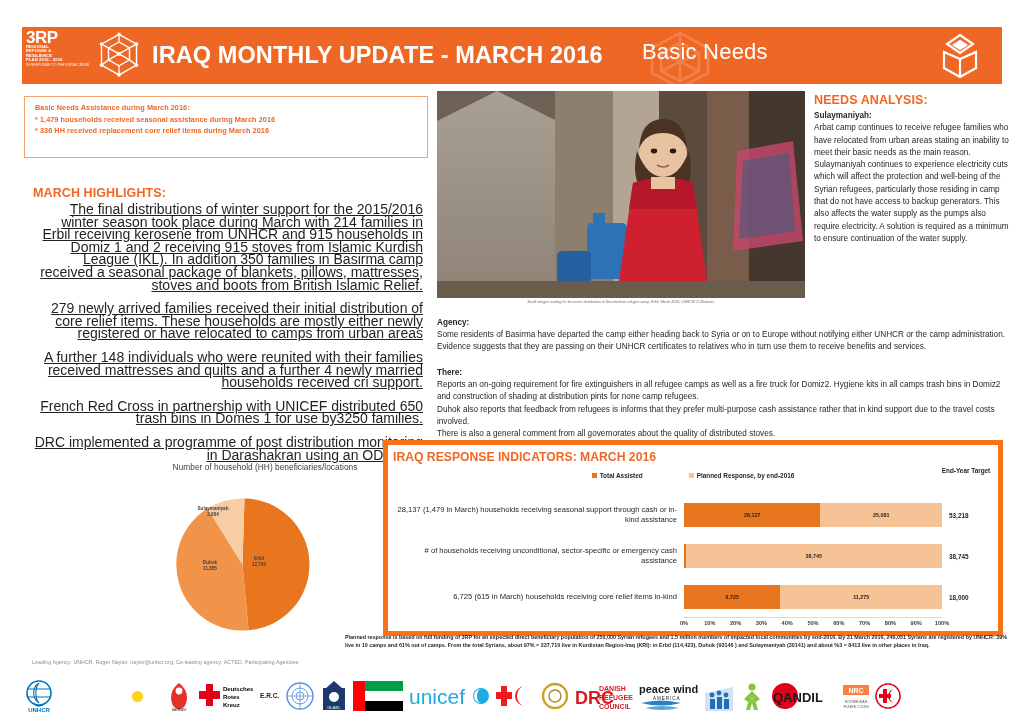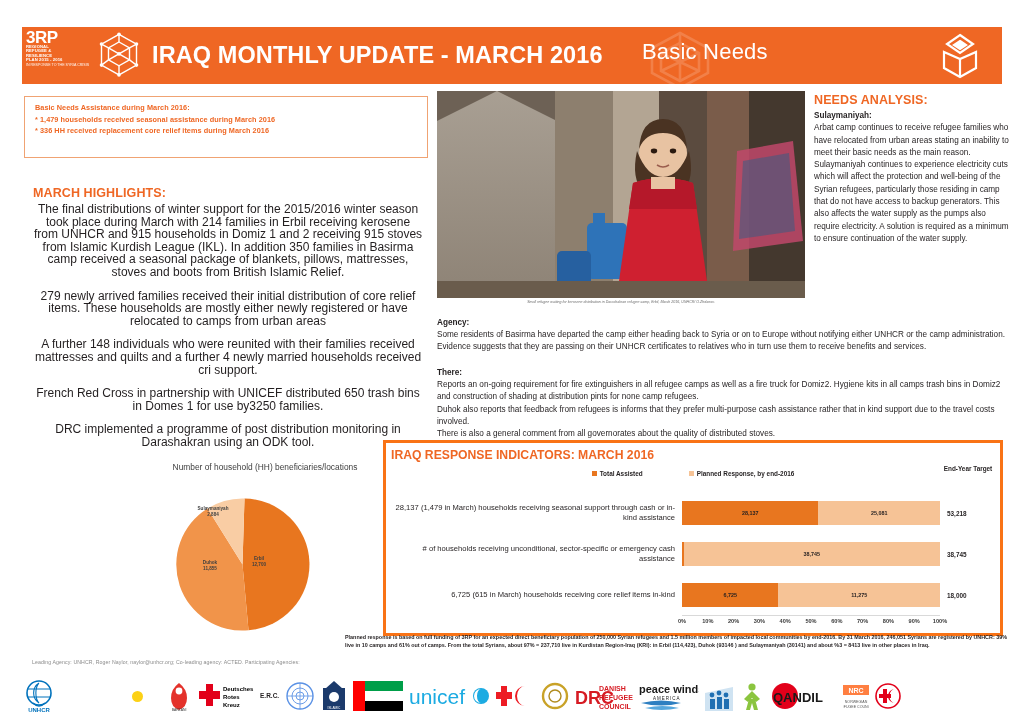--- a/index.html
+++ b/index.html
@@ -54,21 +54,21 @@
     letter-spacing:0.05px;
   }
 
   
   .sec-head {
     color:#ef6724; font-size:12.5px; font-weight:bold; letter-spacing:0.1px;
   }
   #march-highlights { position:absolute; left:33px; top:186px; }
   .left-body {
     position:absolute; left:33px; top:203px; width:390px;
-    font-size:12px; line-height:12.6px; color:#231f20; text-align:center;
+    font-size:14px; line-height:12.6px; color:#231f20; text-align:right;text-decoration:underline;
   }
   .left-body p { margin:0 0 11px 0; }
 
   
   .photo {
     position:absolute; left:437px; top:91px; width:368px; height:207px;
     overflow:hidden; background:#6b5a4e;
   }
   .photo svg { display:block; }
   .photo-caption {
@@ -88,21 +88,21 @@
   
   .gov-block {
     position:absolute; left:437px; width:574px;
     font-size:8.2px; line-height:12.2px;
   }
   .gov-block b { font-weight:bold; }
 
   
   .chart-panel {
     position:absolute; left:383px; top:440px; width:620px; height:196px;
-    border:3px solid #f97316; background:#ffffff;
+    border:5px solid #f97316; background:#ffffff;
   }
   .chart-title {
     position:absolute; left:5px; top:5px;
     color:#ef6724; font-size:12.2px; font-weight:bold;
   }
   .legend {
     position:absolute; top:27px; left:0; width:100%;
     display:flex; justify-content:center; gap:46px;
     font-size:6.4px; font-weight:bold;
   }

